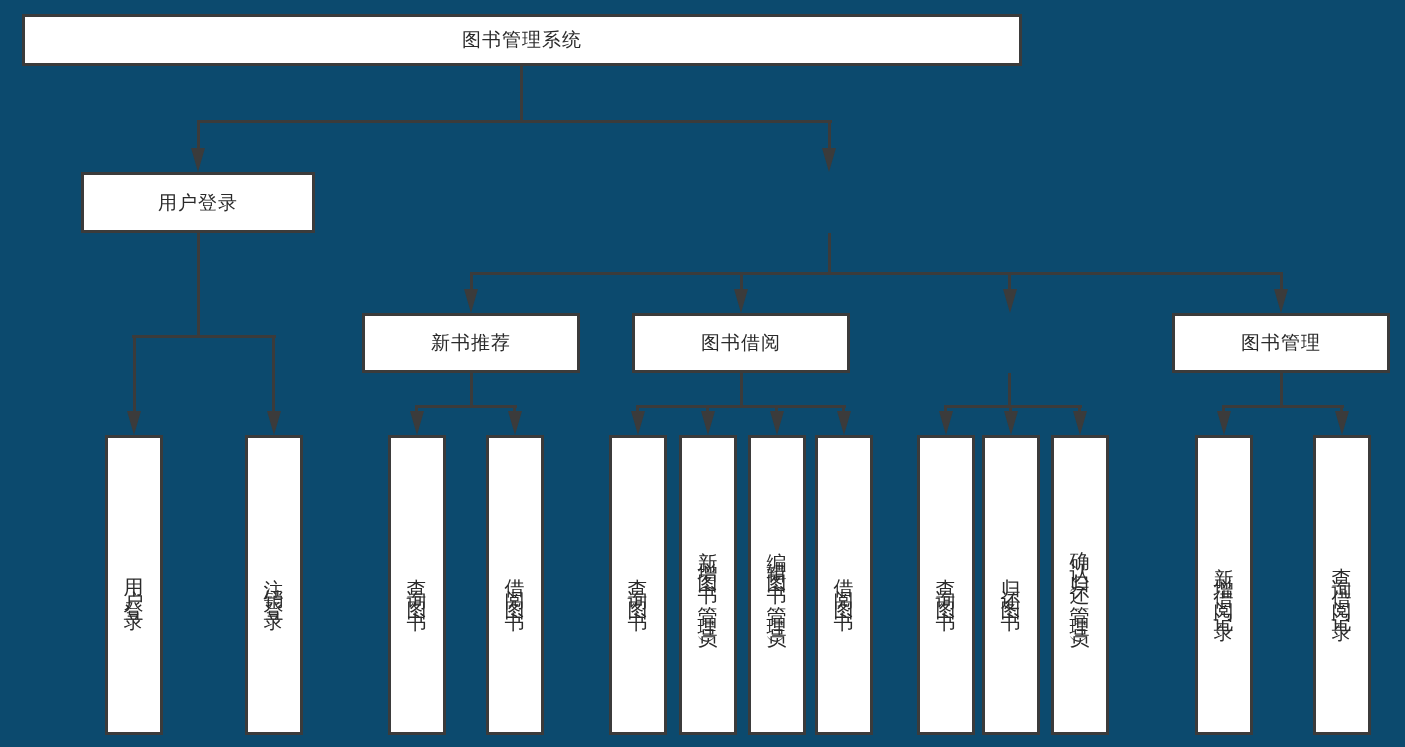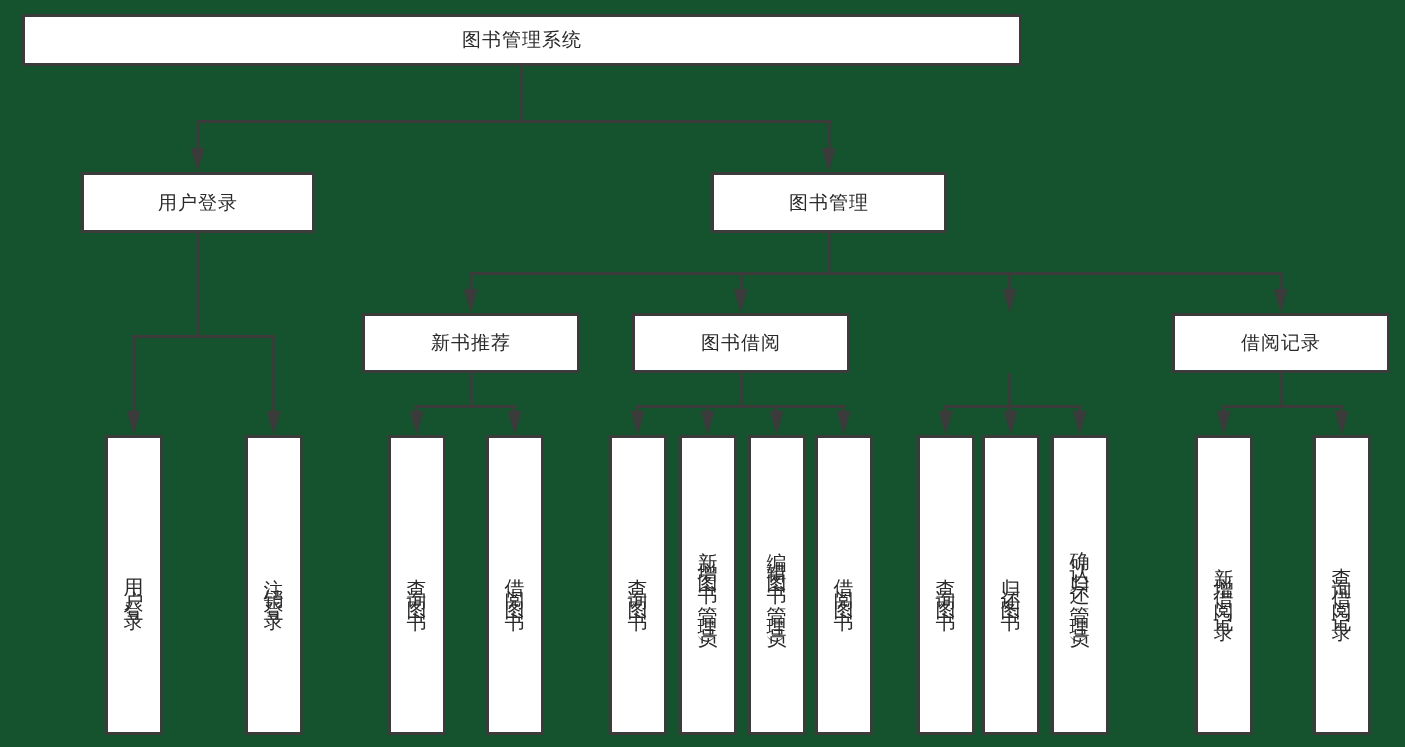--- a/index.html
+++ b/index.html
@@ -1,17 +1,17 @@
 <!DOCTYPE html>
 <html><head>
 <meta charset="utf-8">
 <style>
   html,body{margin:0;padding:0;background:#ffffff;}
   .canvas{
-    position:relative;width:1405px;height:747px;background:#14532d;overflow:hidden;
+    position:relative;width:1405px;height:747px;background:#0c4a6e;overflow:hidden;
     font-family:"Liberation Sans","DejaVu Sans",sans-serif;color:#2a2a2a;
   }
   .box{
     position:absolute;box-sizing:border-box;border:3px solid #3b3b3b;background:#ffffff;
     display:flex;align-items:center;justify-content:center;
   }
   .box.h span{font-size:19px;letter-spacing:1px;white-space:nowrap;}
   .box.v span{
     writing-mode:vertical-lr;text-orientation:mixed;
     font-size:20px;letter-spacing:11px;line-height:1;white-space:nowrap;
@@ -39,23 +39,20 @@
   <div class="ln" style="left:520px;top:66px;width:3px;height:54px"></div>
   <div class="ln" style="left:197px;top:120px;width:635px;height:3px"></div>
   <div class="ln" style="left:197px;top:120px;width:3px;height:30px"></div>
   <div class="ln" style="left:828px;top:120px;width:3px;height:30px"></div>
   <div class="ah" style="left:191px;top:148px"></div>
   <div class="ah" style="left:822px;top:148px"></div>
 
   <div class="box h" style="left:81px;top:172px;width:234px;height:61px">
     <span>用户登录</span>
   </div>
-  <div class="box h" style="left:711px;top:172px;width:236px;height:61px">
-    <span>图书管理</span>
-  </div>
 
   <div class="ln" style="left:197px;top:233px;width:3px;height:102px"></div>
   <div class="ln" style="left:132px;top:335px;width:144px;height:3px"></div>
   <div class="ln" style="left:133px;top:335px;width:3px;height:78px"></div>
   <div class="ln" style="left:272px;top:335px;width:3px;height:78px"></div>
   <div class="ah" style="left:127px;top:411px"></div>
   <div class="ah" style="left:267px;top:411px"></div>
 
   <div class="ln" style="left:828px;top:233px;width:3px;height:39px"></div>
   <div class="ln" style="left:470px;top:272px;width:812px;height:3px"></div>
@@ -68,21 +65,21 @@
   <div class="ah" style="left:1003px;top:289px"></div>
   <div class="ah" style="left:1274px;top:289px"></div>
 
   <div class="box h" style="left:362px;top:313px;width:218px;height:60px">
     <span>新书推荐</span>
   </div>
   <div class="box h" style="left:632px;top:313px;width:218px;height:60px">
     <span>图书借阅</span>
   </div>
   <div class="box h" style="left:1172px;top:313px;width:218px;height:60px">
-    <span>借阅记录</span>
+    <span>图书管理</span>
   </div>
 
   <div class="ln" style="left:470px;top:373px;width:3px;height:32px"></div>
   <div class="ln" style="left:740px;top:373px;width:3px;height:32px"></div>
   <div class="ln" style="left:1008px;top:373px;width:3px;height:32px"></div>
   <div class="ln" style="left:1280px;top:373px;width:3px;height:32px"></div>
 
   <div class="ln" style="left:415px;top:405px;width:102px;height:3px"></div>
   <div class="ln" style="left:636px;top:405px;width:210px;height:3px"></div>
   <div class="ln" style="left:944px;top:405px;width:138px;height:3px"></div>

